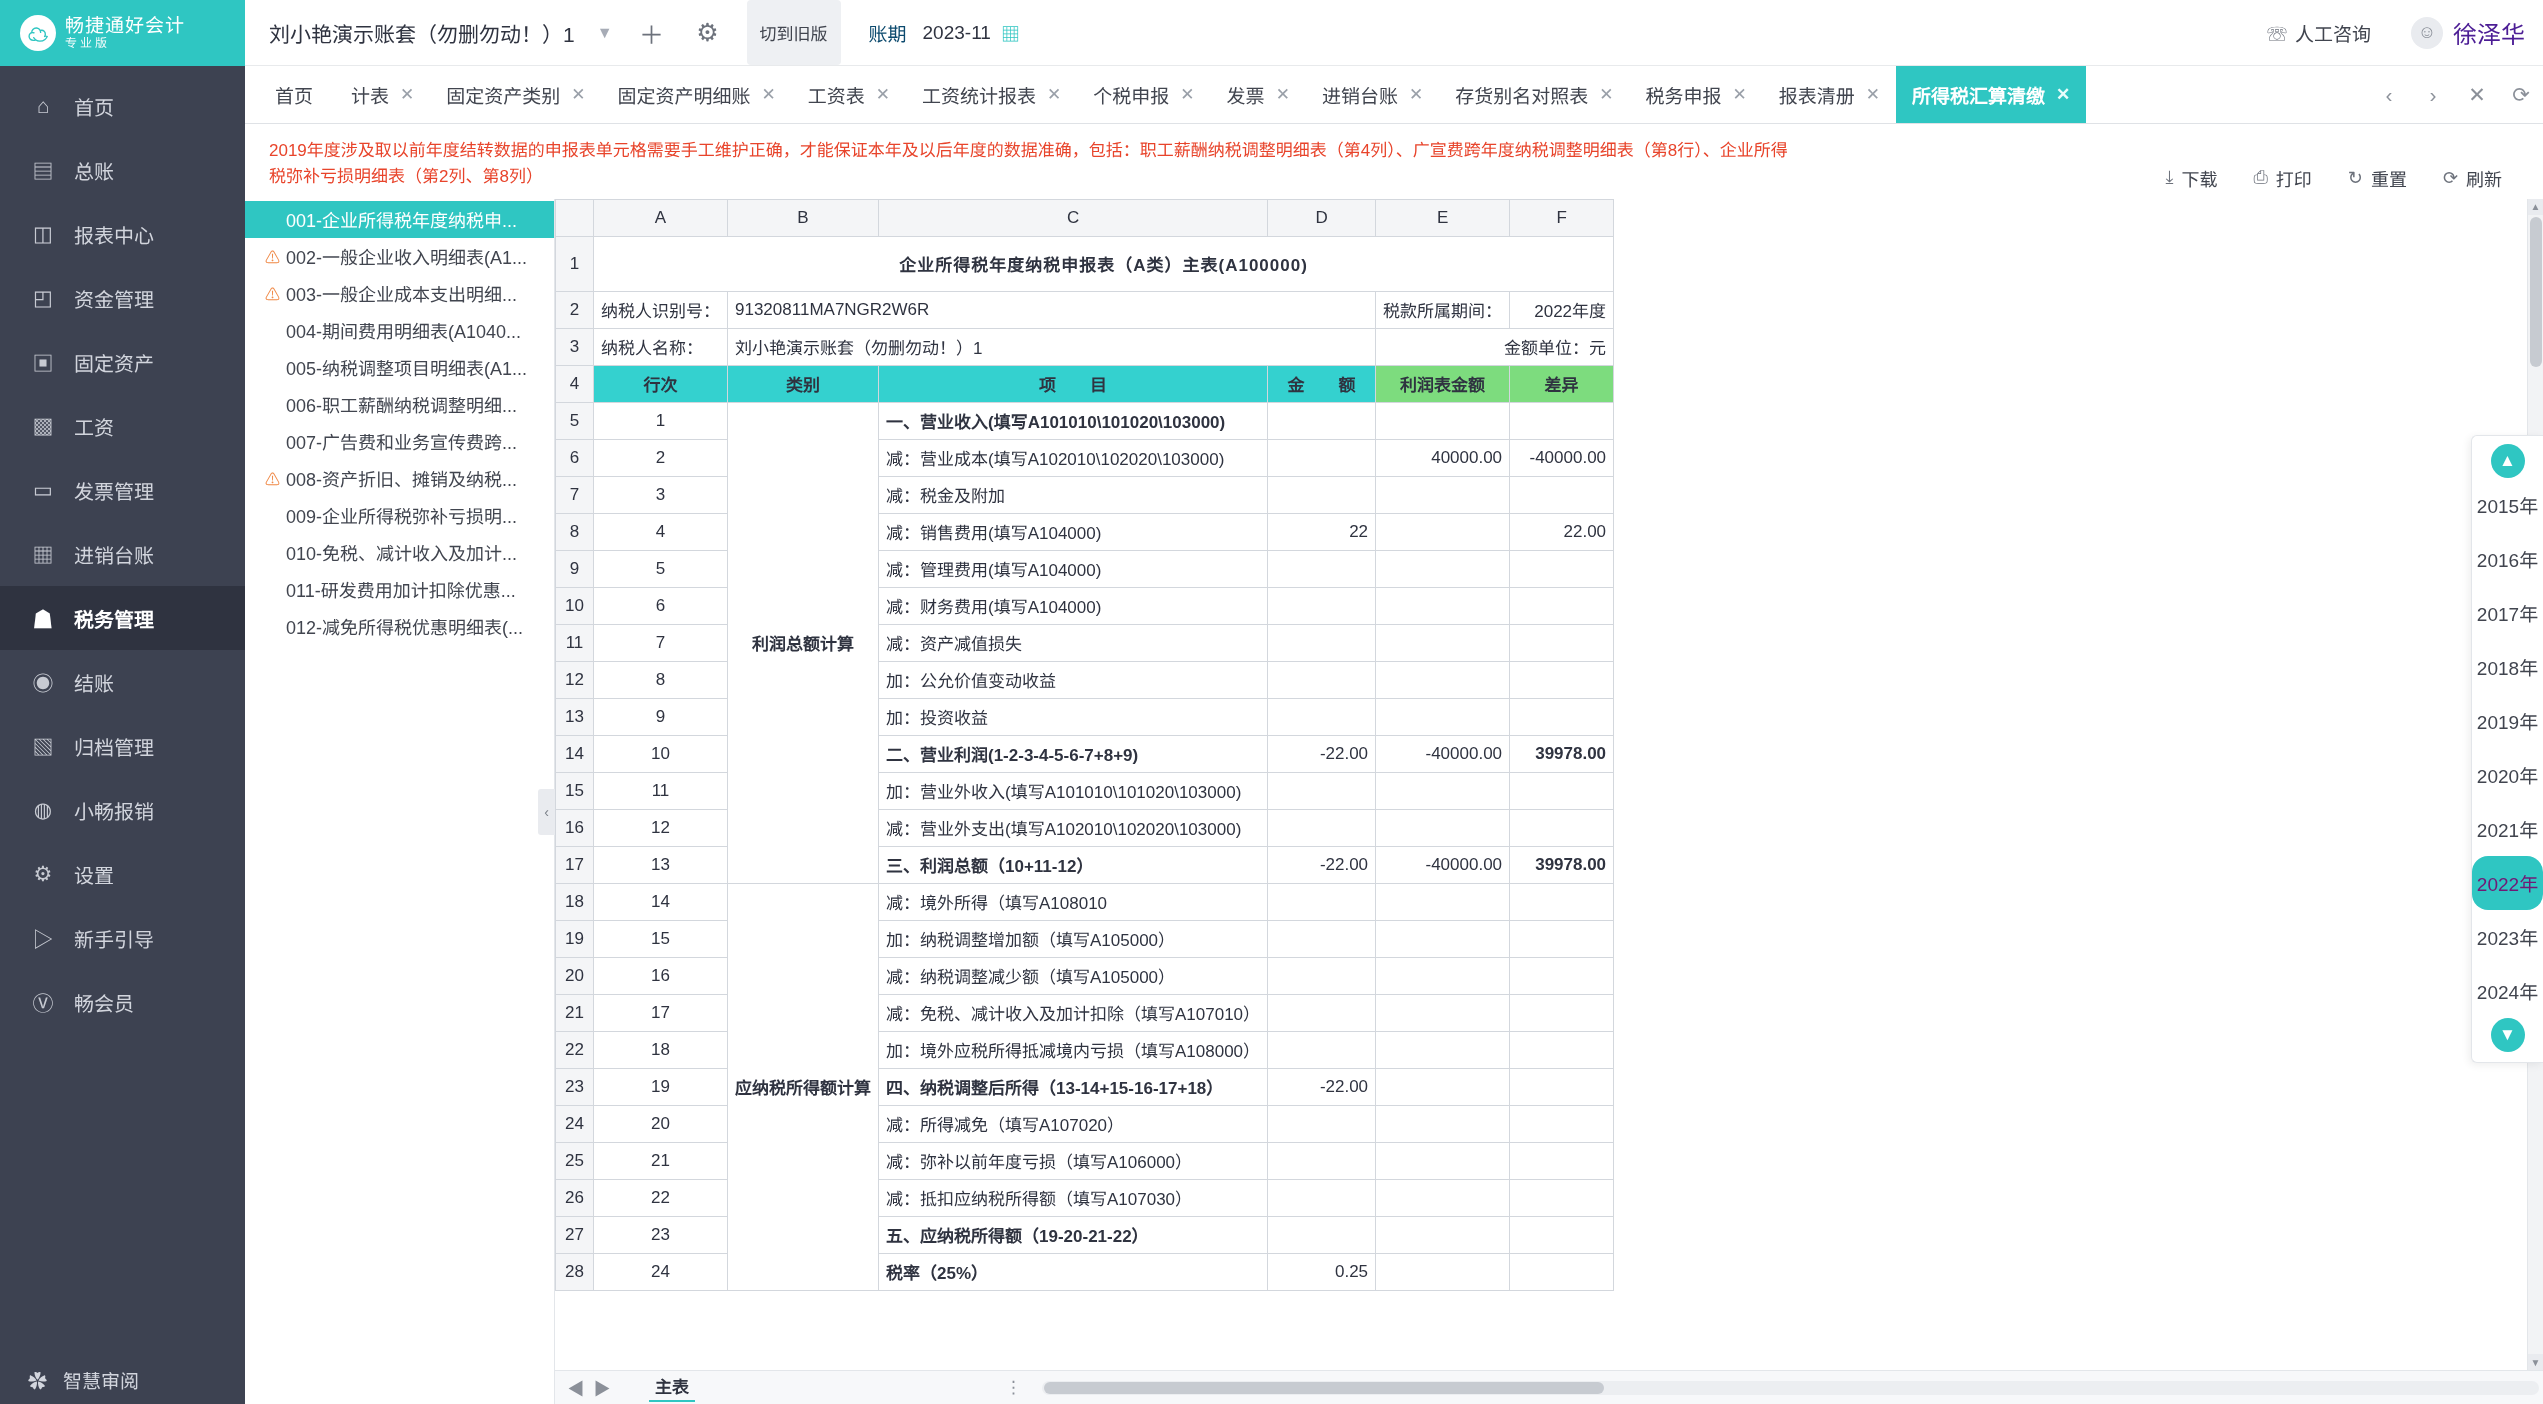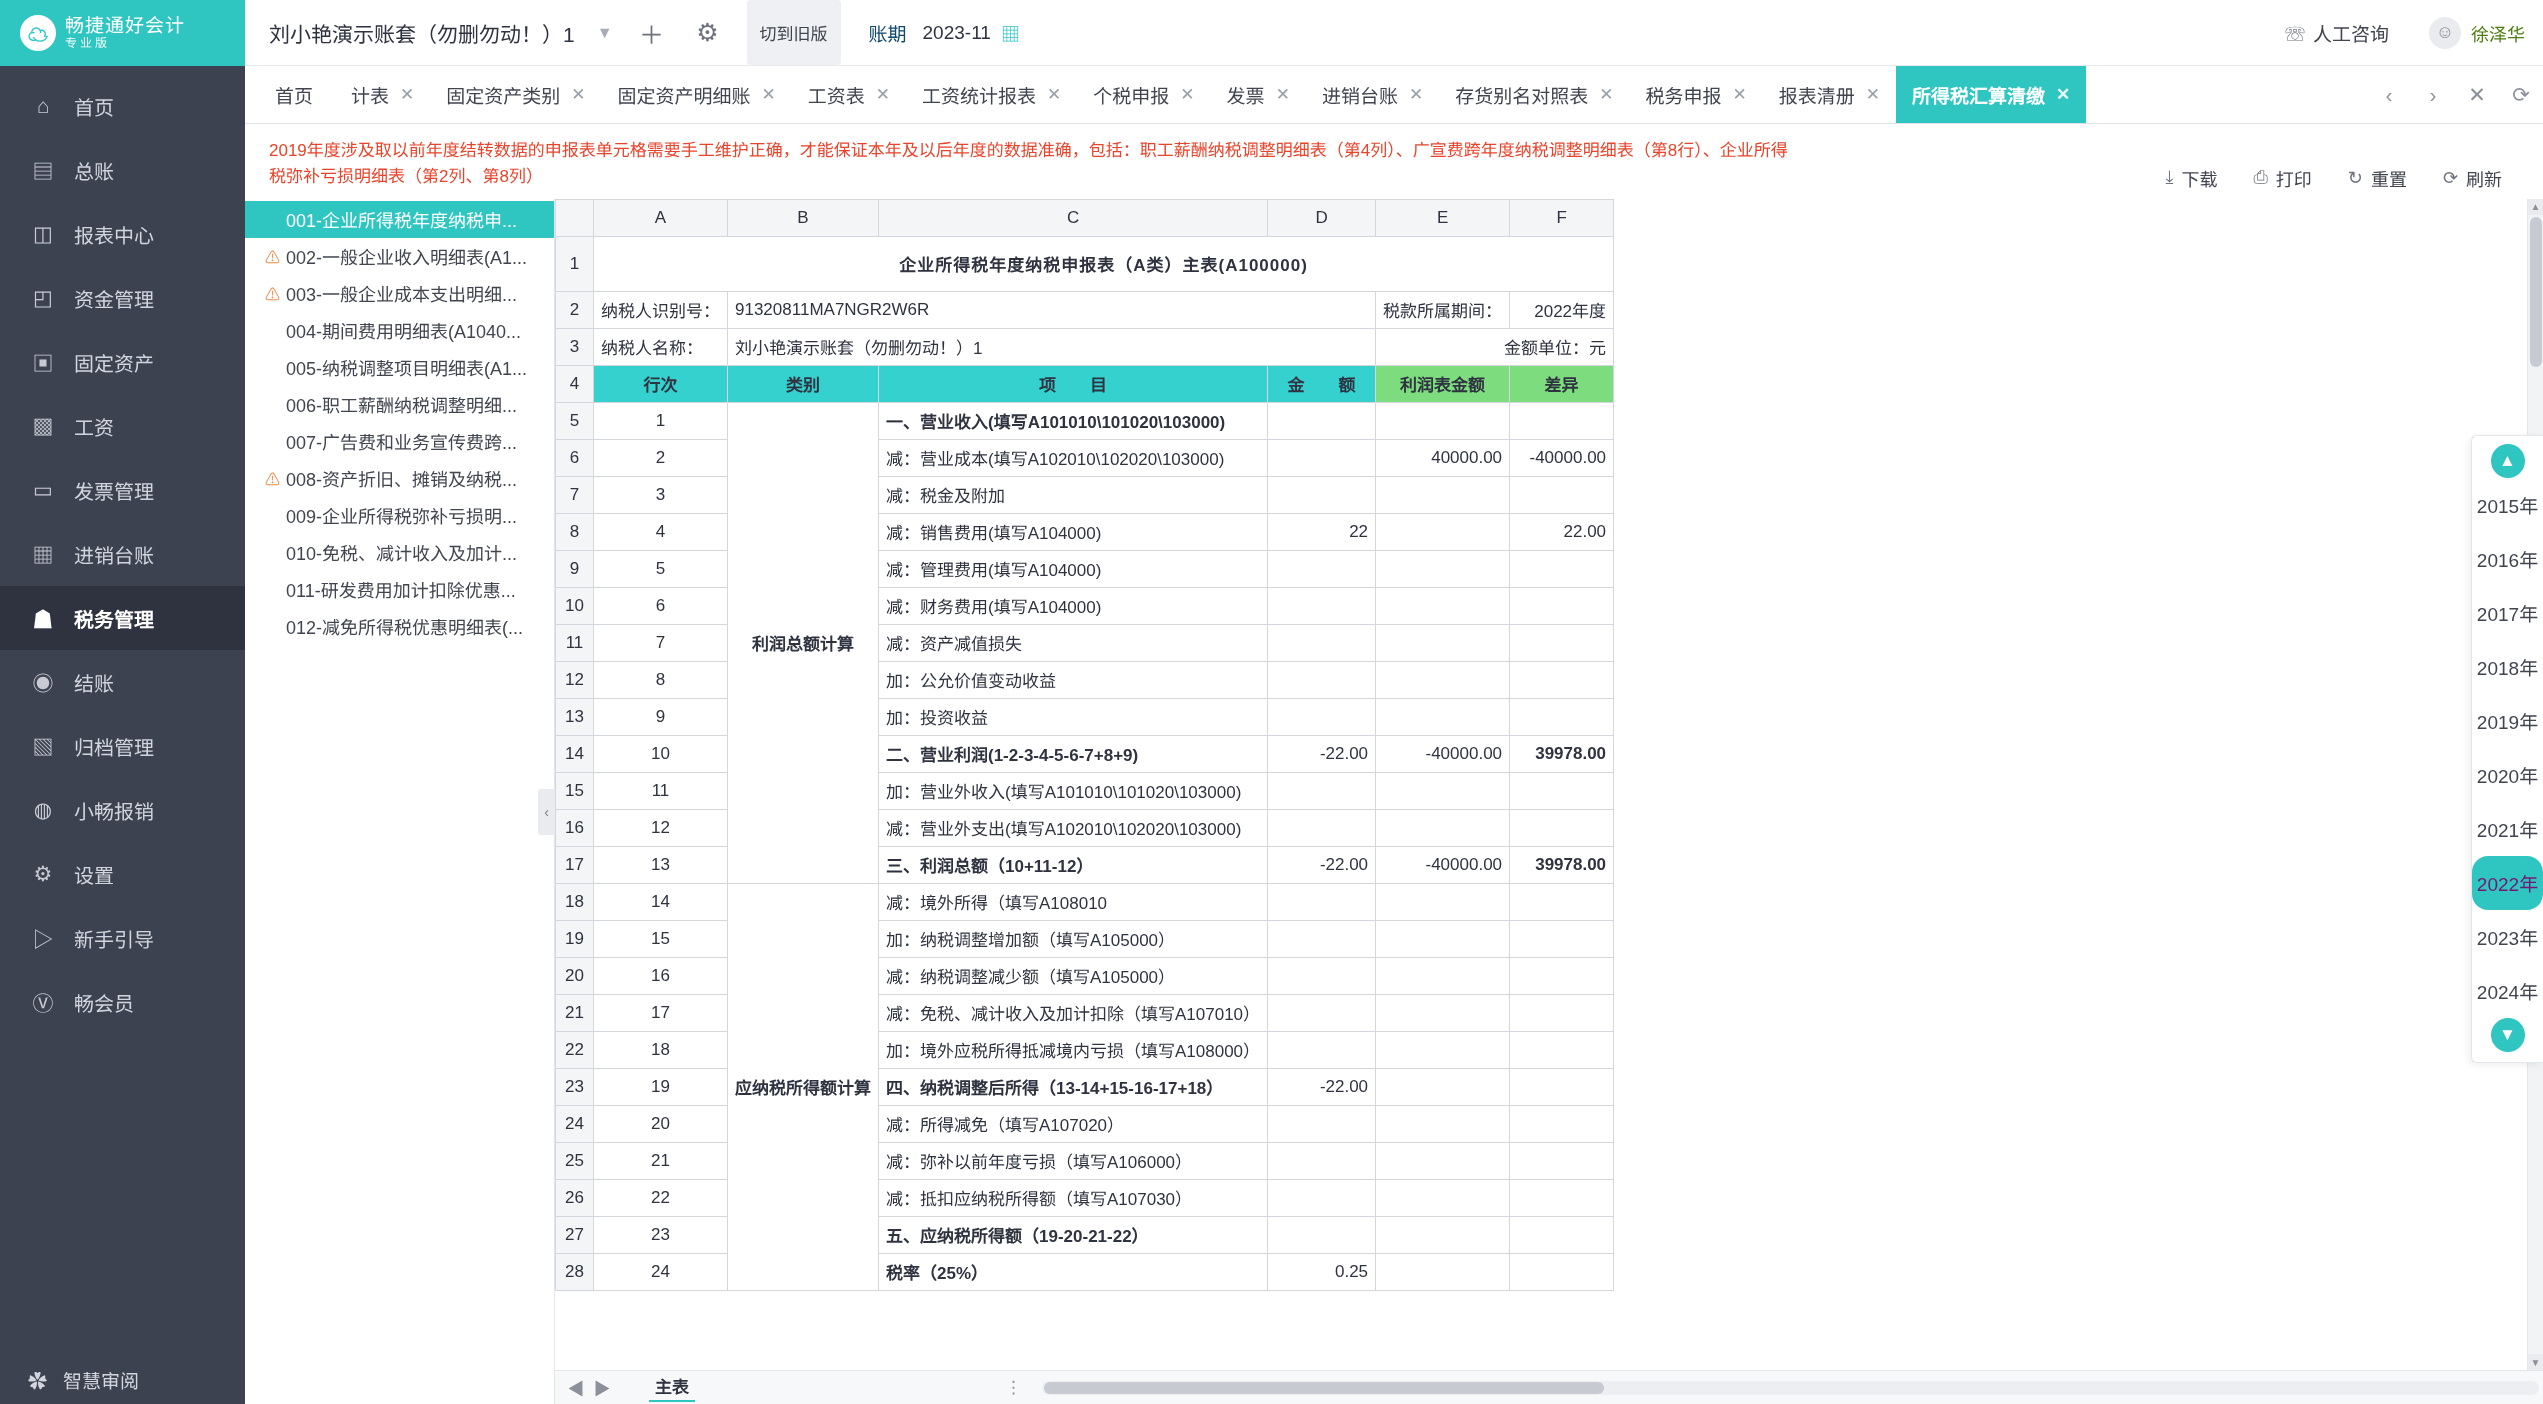--- a/index.html
+++ b/index.html
@@ -66,21 +66,21 @@
   .period-value { margin-left: 16px; font-size: 19px; color: #2f3340; }
   .cal-icon { margin-left: 10px; color: #2fc6c2; font-size: 19px; cursor: pointer; }
   .topbar-right { margin-left: auto; display: flex; align-items: center; }
   .support { display: flex; align-items: center; color: #41454f; font-size: 19px; cursor: pointer; }
   .support .ico { margin-right: 8px; font-size: 20px; color: #6d727c; }
   .user { display: flex; align-items: center; margin-left: 40px; cursor: pointer; }
   .avatar {
     width: 32px; height: 32px; border-radius: 50%; background: #e9ebef; color: #8b9099;
     display: flex; align-items: center; justify-content: center; font-size: 18px; margin-right: 10px;
   }
-  .user-name { font-size: 18px; color: #4d7c0f; }
+  .user-name { font-size: 24px; color: #4c1d95; }
 
   
   .tabbar {
     height: 58px; background: #fff; display: flex; align-items: stretch;
     border-bottom: 1px solid #dfe2e6; padding-left: 8px;
   }
   .tab {
     display: flex; align-items: center; padding: 0 16px; font-size: 19px;
     color: #41454f; cursor: pointer; white-space: nowrap; position: relative;
   }

